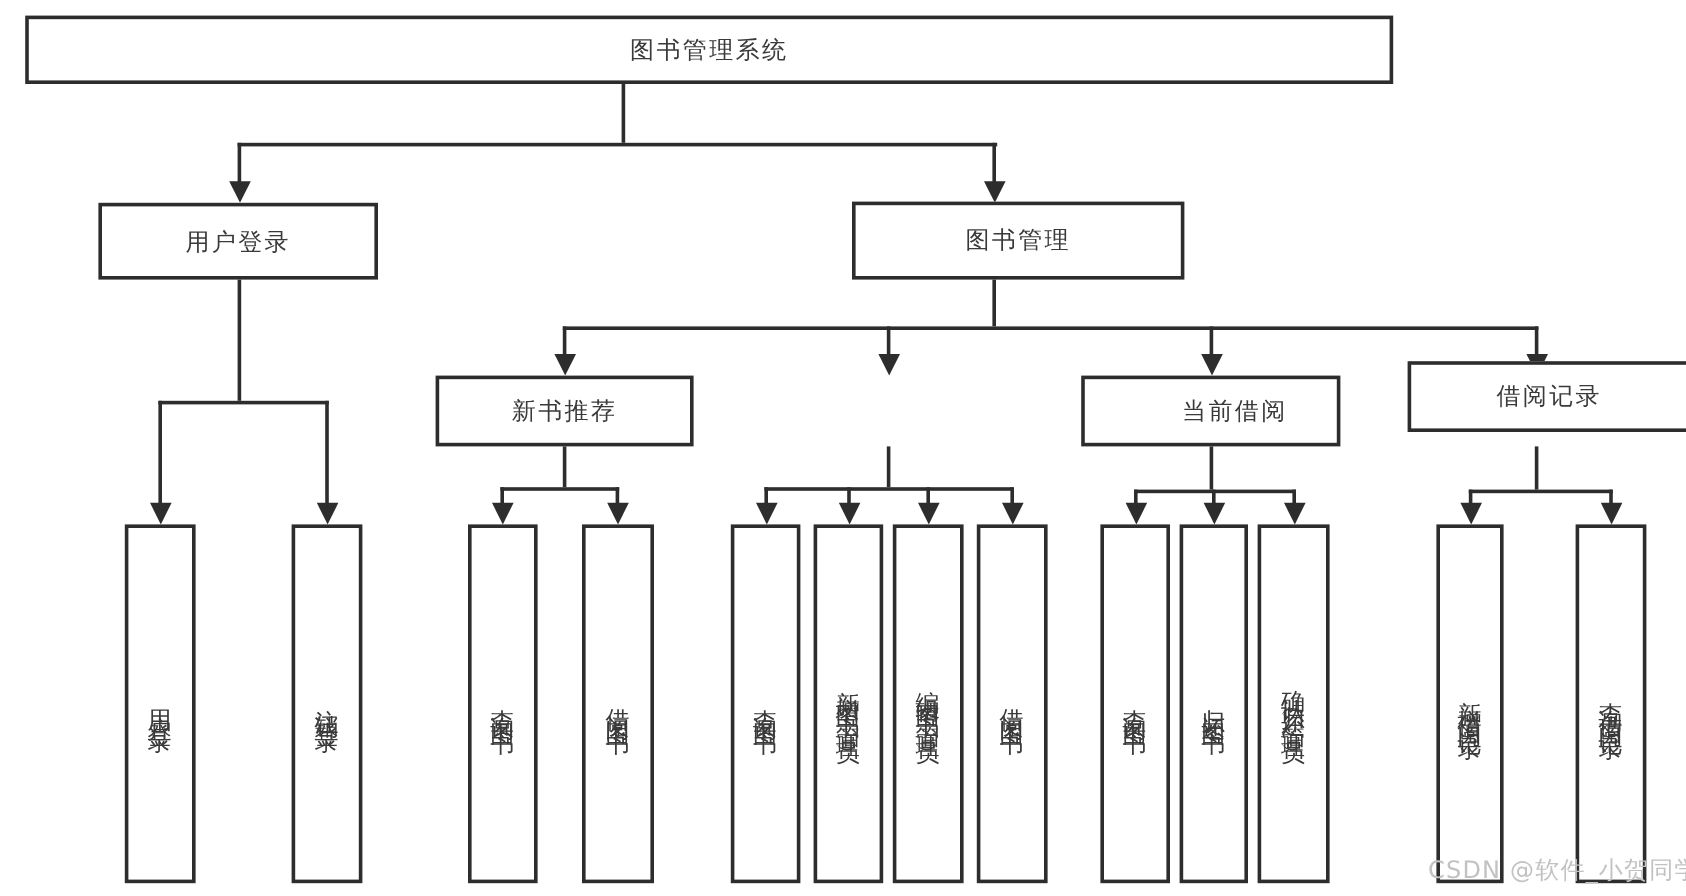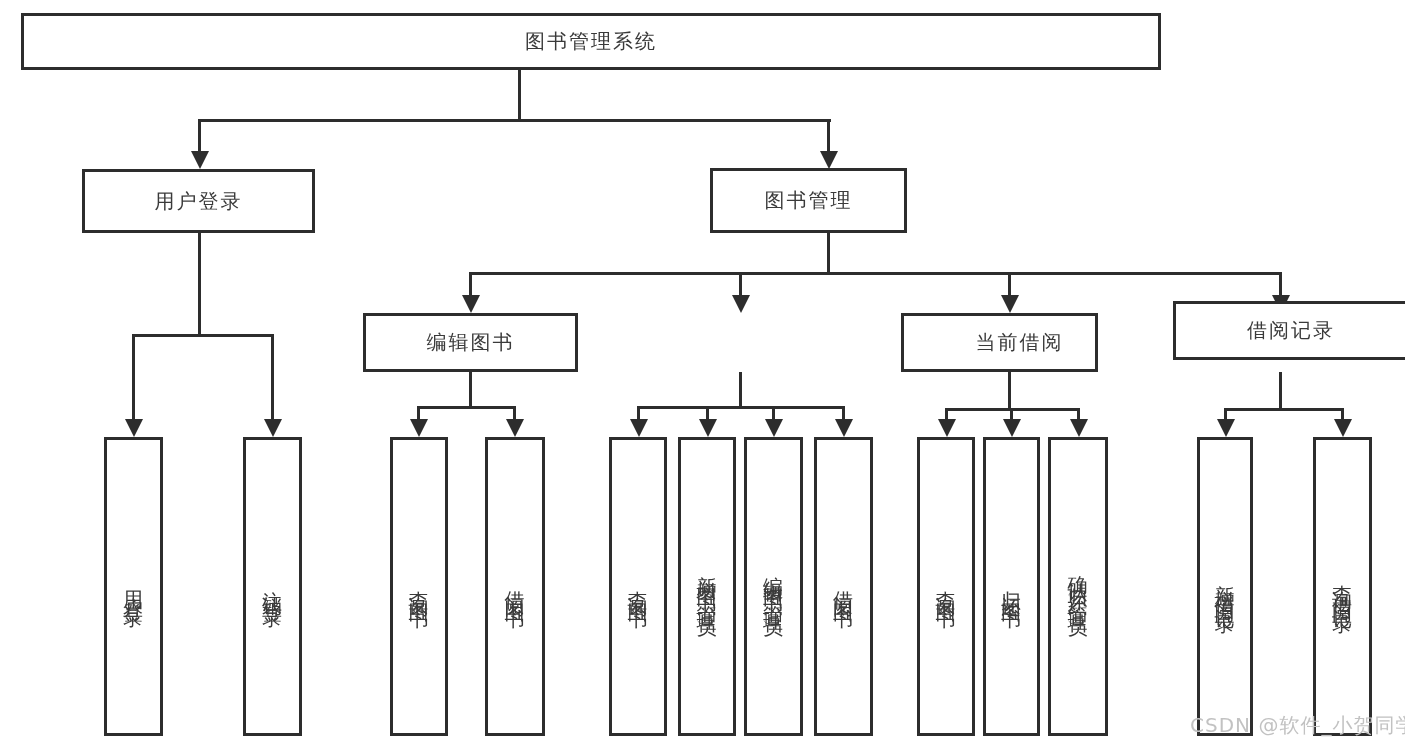--- a/index.html
+++ b/index.html
@@ -68,21 +68,21 @@
   <div class="line" style="left:518px; top:70px; width:3px; height:49px;"></div>
   <div class="line" style="left:198px; top:119px; width:633px; height:3px;"></div>
   <div class="line" style="left:198px; top:119px; width:3px; height:34px;"></div>
   <div class="arrow" style="left:191px; top:151px;"></div>
   <div class="line" style="left:827px; top:119px; width:3px; height:34px;"></div>
   <div class="arrow" style="left:820px; top:151px;"></div>
 
   <div class="node hnode" style="left:82px; top:169px; width:233px; height:64px;">
     <span>用户登录</span>
   </div>
-  <div class="node hnode" style="left:710px; top:168px; width:197px; height:65px;">
+  <div class="node hnode" style="left:710px; top:168px; width:277px; height:65px;">
     <span>图书管理</span>
   </div>
 
   <div class="line" style="left:198px; top:233px; width:3px; height:101px;"></div>
   <div class="line" style="left:132px; top:334px; width:142px; height:3px;"></div>
   <div class="line" style="left:132px; top:334px; width:3px; height:86px;"></div>
   <div class="arrow" style="left:125px; top:419px;"></div>
   <div class="line" style="left:271px; top:334px; width:3px; height:86px;"></div>
   <div class="arrow" style="left:264px; top:419px;"></div>
 
@@ -91,23 +91,23 @@
   <div class="line" style="left:469px; top:272px; width:3px; height:25px;"></div>
   <div class="arrow" style="left:462px; top:295px;"></div>
   <div class="line" style="left:739px; top:272px; width:3px; height:25px;"></div>
   <div class="arrow" style="left:732px; top:295px;"></div>
   <div class="line" style="left:1008px; top:272px; width:3px; height:25px;"></div>
   <div class="arrow" style="left:1001px; top:295px;"></div>
   <div class="line" style="left:1279px; top:272px; width:3px; height:25px;"></div>
   <div class="arrow" style="left:1272px; top:295px;"></div>
 
   <div class="node hnode" style="left:363px; top:313px; width:215px; height:59px;">
-    <span>编辑图书</span>
+    <span>新书推荐</span>
   </div>
-  <div class="node hnode" style="left:901px; top:313px; width:197px; height:59px;padding-left:40px;">
+  <div class="node hnode" style="left:901px; top:313px; width:216px; height:59px;padding-left:40px;">
     <span>当前借阅</span>
   </div>
   <div class="node hnode" style="left:1173px; top:301px; width:236px; height:59px;">
     <span>借阅记录</span>
   </div>
 
   <div class="line" style="left:469px; top:372px; width:3px; height:34px;"></div>
   <div class="line" style="left:417px; top:406px; width:99px; height:3px;"></div>
   <div class="line" style="left:417px; top:406px; width:3px; height:15px;"></div>
   <div class="arrow" style="left:410px; top:419px;"></div>

